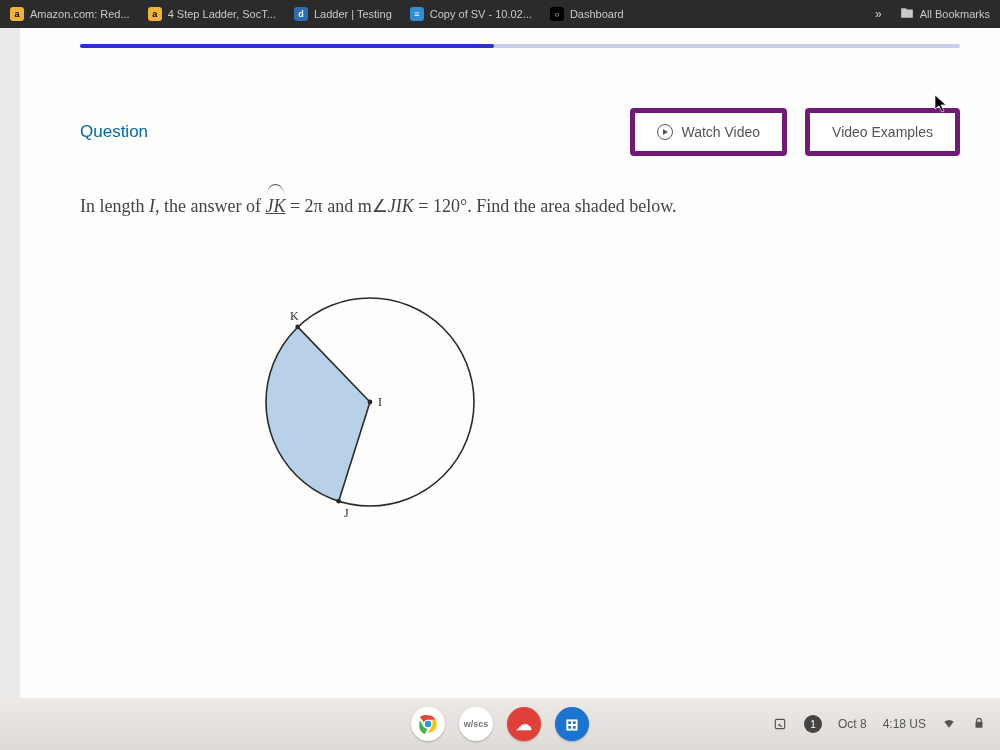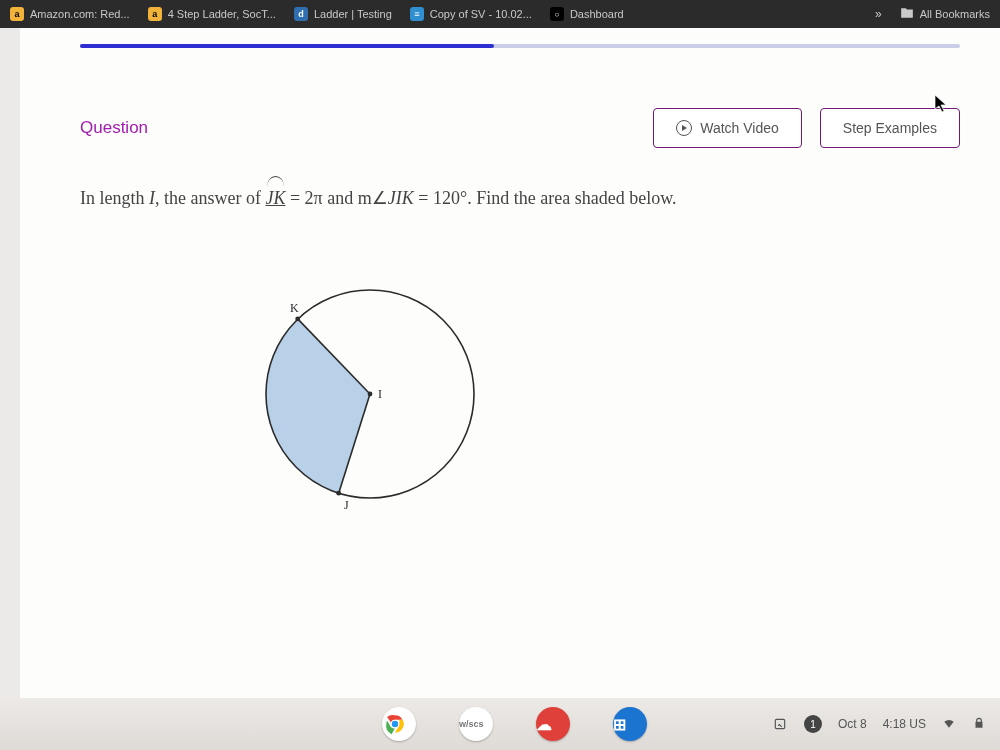--- a/index.html
+++ b/index.html
@@ -54,27 +54,27 @@
       width: 47%;
     }
 
     .header-row {
       display: flex;
       align-items: center;
       margin-bottom: 34px;
     }
     .question-label {
       font-size: 17px;
-      color: #a21caf;
+      color: #0369a1;
       font-weight: 500;
       flex: 1;
     }
     .hdr-btns { display:flex; gap:18px; }
     .hdr-btn {
-      border: 1px solid #701a75;
+      border: 5px solid #701a75;
       background: #fff;
       border-radius: 4px;
       padding: 11px 22px;
       font-size: 14px;
       color: #555;
       display: flex;
       align-items: center;
       gap: 8px;
       cursor: pointer;
     }
@@ -118,21 +118,21 @@
     .shelf {
       position: absolute;
       left: 0; right: 0; bottom: 0;
       height: 52px;
       background: linear-gradient(#ece9e6, #dedbd7);
       display:flex;
       align-items:center;
       padding: 0 14px;
     }
     .shelf-center { position:absolute; left:50%; transform:translateX(-50%); display:flex; gap:14px; }
-    .app { width:34px; height:34px; border-radius:50%; display:flex; align-items:center; justify-content:flex-start; box-shadow: 0 1px 2px rgba(0,0,0,.25); margin-left: 29px; }
+    .app { width:34px; height:34px; border-radius:50%; display:flex; align-items:center; justify-content:center; box-shadow: 0 1px 2px rgba(0,0,0,.25); }
     .app.chrome { background:#fff; }
     .app.white { background:#fff; font-size:9px; color:#777; font-weight:bold; }
     .app.red { background:#e0403a; color:#fff; font-weight:bold; }
     .app.blue { background:#1b74d0; color:#fff; font-weight:bold; }
     .shelf-right { margin-left:auto; display:flex; align-items:center; gap:16px; color:#555; font-size:12px; }
     .tray-ic { display:inline-flex; width:16px; height:16px; align-items:center; justify-content:center; }
     .notif-badge { width:18px;height:18px;border-radius:50%;background:#444;color:#fff;font-size:10px;display:flex;align-items:center;justify-content:center; }
     .wifi svg, .lock-sm svg, .tray-ic svg { width:14px; height:14px; fill:#555; }
   </style>
 </head>
@@ -185,21 +185,21 @@
     </span>
 
     <div class="header-row">
       <div class="question-label">Question</div>
       <div class="hdr-btns">
         <button class="hdr-btn">
           <span class="play-badge"></span>
           <span>Watch Video</span>
         </button>
         <button class="hdr-btn">
-          <span>Step Examples</span>
+          <span>Video Examples</span>
         </button>
       </div>
     </div>
 
     <div class="problem">
       <span>In length </span><span class="mathit">I</span><span>, the answer of </span><span class="mathit arc">JK</span><span> = 2π</span><span> and m∠</span><span class="mathit">JIK</span><span> = 120°. Find the area shaded below.</span>
       <br>
     </div>
 
     <div class="diagram-wrap">

